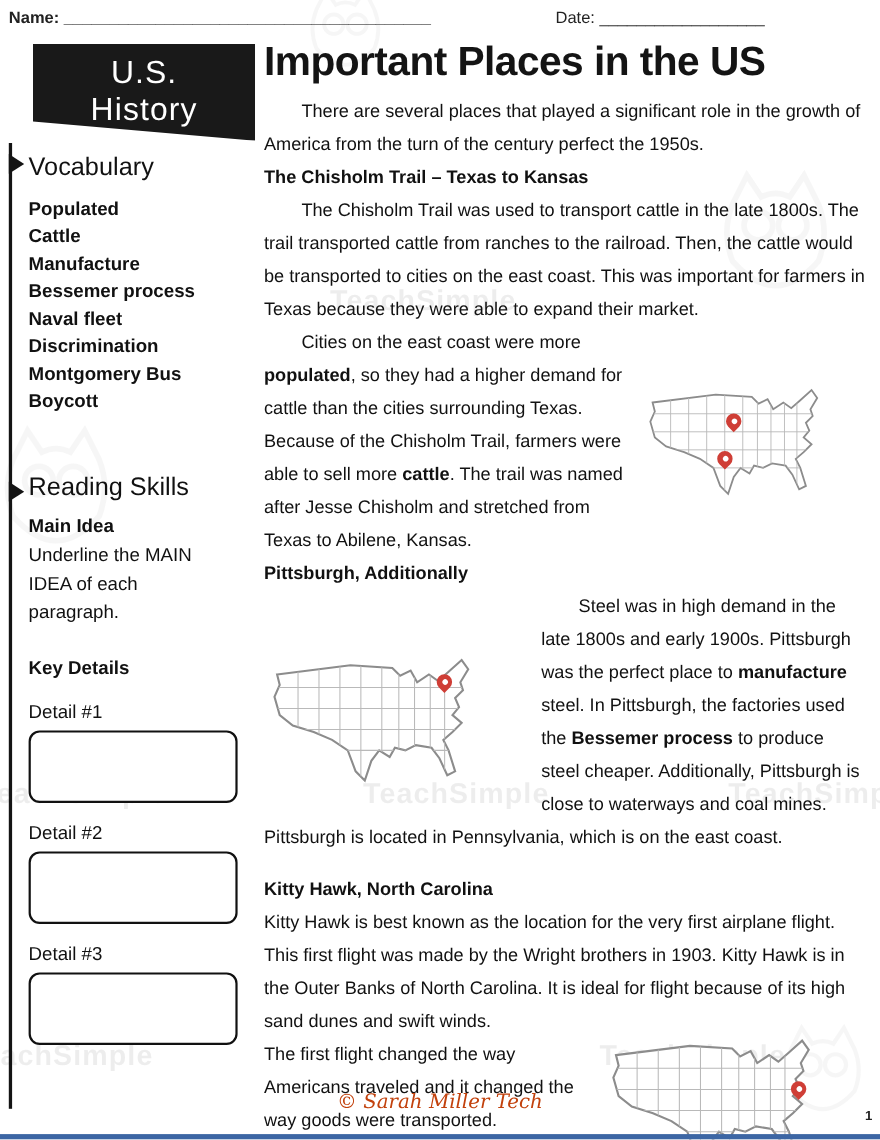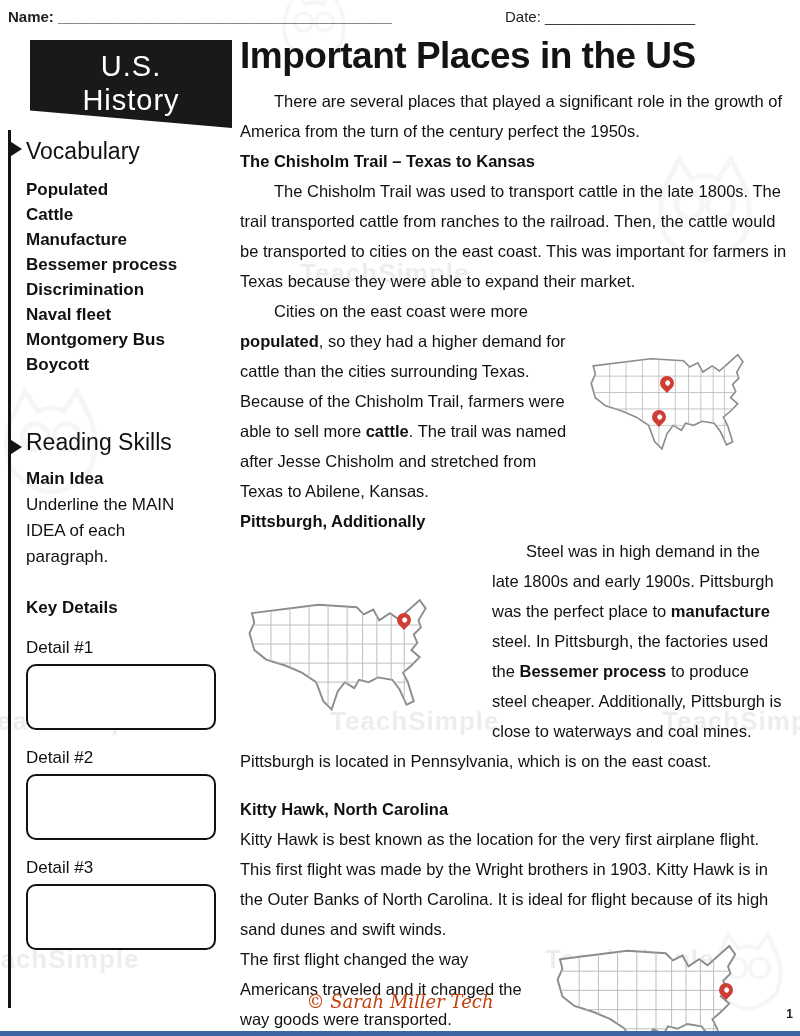--- a/index.html
+++ b/index.html
@@ -133,22 +133,22 @@
 <div class="side-arrow arrow-vocab"></div>
 <div class="side-arrow arrow-reading"></div>
 
 <div class="sidebar">
   <h2 class="side-h">Vocabulary</h2>
   <div class="vocab-list">
     <div class="vocab-term">Populated</div>
     <div class="vocab-term">Cattle</div>
     <div class="vocab-term">Manufacture</div>
     <div class="vocab-term">Bessemer process</div>
+    <div class="vocab-term">Naval fleet</div>
     <div class="vocab-term">Discrimination</div>
-    <div class="vocab-term">Naval fleet</div>
     <div class="vocab-term">Montgomery Bus Boycott</div>
   </div>
 
   <h2 class="side-h reading">Reading Skills</h2>
   <div class="mainidea-label">Main Idea</div>
   <div class="mainidea-text">Underline the MAIN IDEA of each paragraph.</div>
 
   <div class="keydetails-label">Key Details</div>
 
   <div class="detail-label">Detail #1</div>

